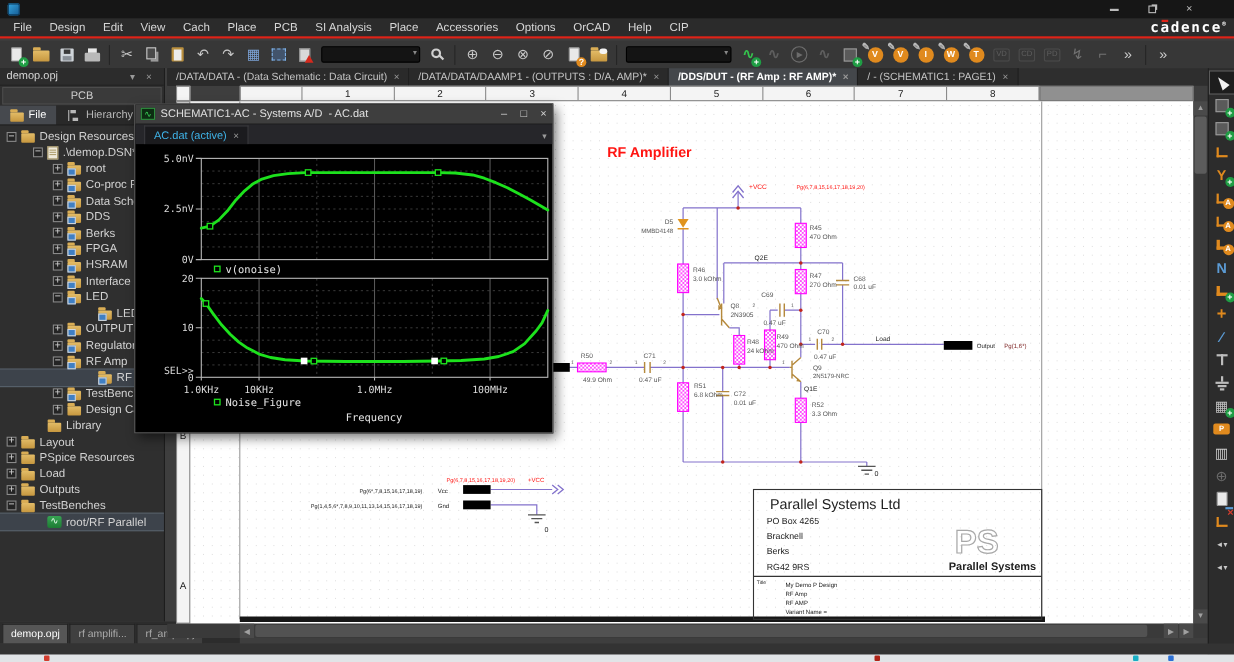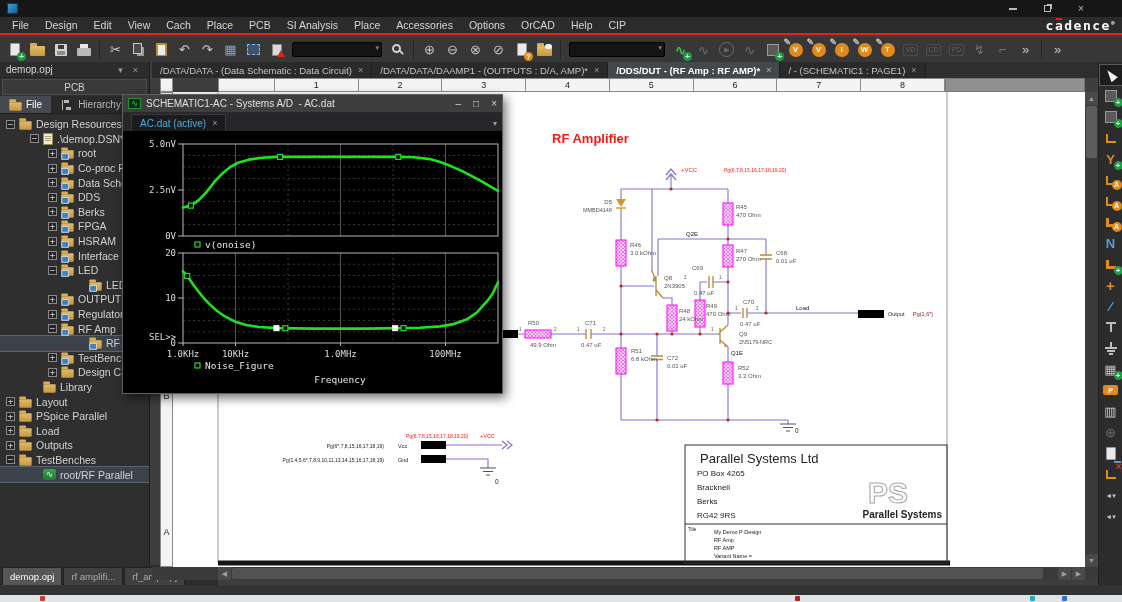--- a/index.html
+++ b/index.html
@@ -447,21 +447,21 @@
           <span>Library</span>
         </div>
         <div class="trow" style="padding-left: 6px;">
           <span class="exp">+</span>
           <span class="ic-folder small tico"></span>
           <span>Layout</span>
         </div>
         <div class="trow" style="padding-left: 6px;">
           <span class="exp">+</span>
           <span class="ic-folder small tico"></span>
-          <span>PSpice Parallel</span>
+          <span>PSpice Resources</span>
         </div>
         <div class="trow" style="padding-left: 6px;">
           <span class="exp">+</span>
           <span class="ic-folder small tico"></span>
           <span>Load</span>
         </div>
         <div class="trow" style="padding-left: 6px;">
           <span class="exp">+</span>
           <span class="ic-folder small tico"></span>
           <span>Outputs</span>

